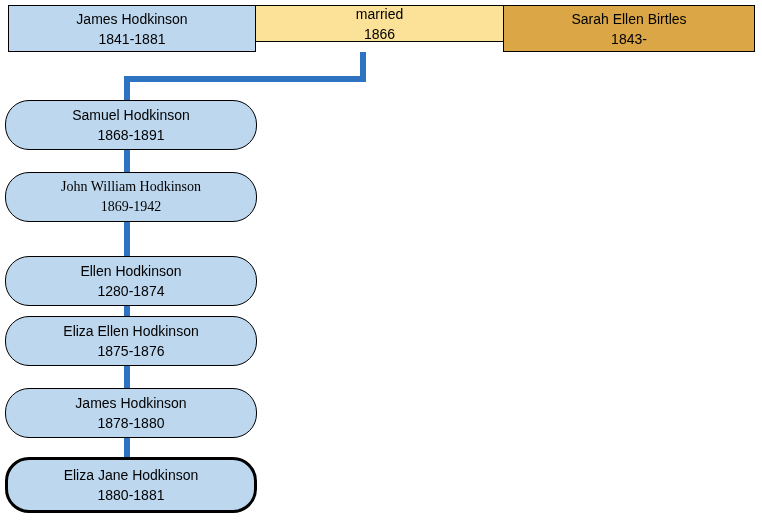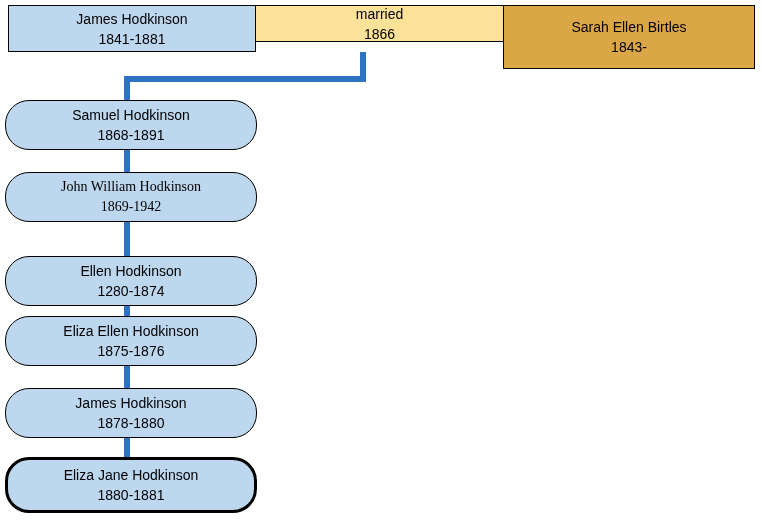--- a/index.html
+++ b/index.html
@@ -29,21 +29,21 @@
     justify-content: center;
     text-align: center;
     font-size: 14px;
     line-height: 20px;
     z-index: 1;
   }
   .box .name, .box .dates { display: block; white-space: nowrap; }
 
   .father   { left: 8px;   top: 5px; width: 248px; height: 47px; background: var(--person-box-fill); }
   .marriage { left: 255px; top: 5px; width: 249px; height: 37px; background: var(--marriage-box-fill); }
-  .mother   { left: 503px; top: 5px; width: 252px; height: 64px; background: var(--mother-box-fill); }
+  .mother   { left: 503px; top: 5px; width: 252px; height: 47px; background: var(--mother-box-fill); }
 
   .child { left: 5px; width: 252px; height: 50px; background: var(--person-box-fill); border-radius: 24px; }
   .child.c0 { top: 100px; }
   .child.c1 { top: 172px; font-family: Liberation Serif, serif; }
   .child.c2 { top: 256px; }
   .child.c3 { top: 316px; text-align: center; }
   .child.c4 { top: 388px; }
   .child.c5 { top: 457px; height: 56px; border-width: 3px; }
 
   .connector {

